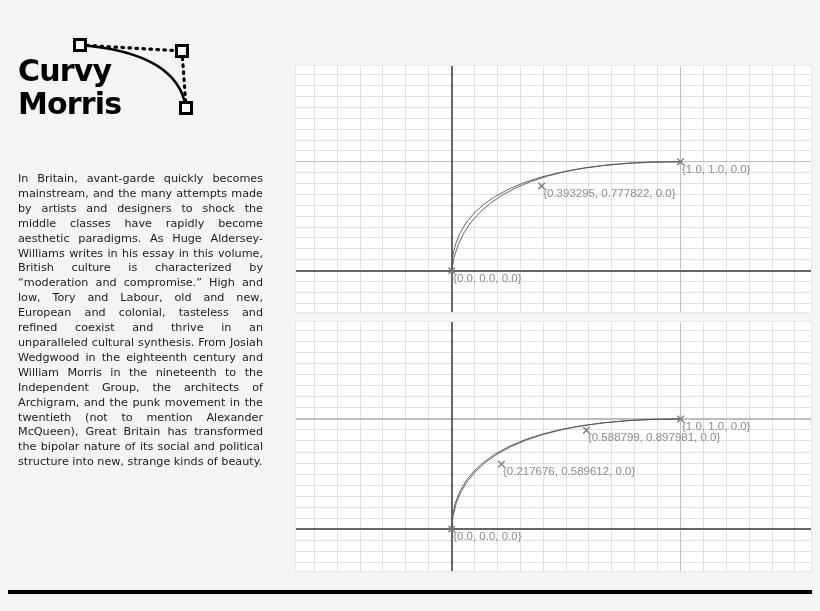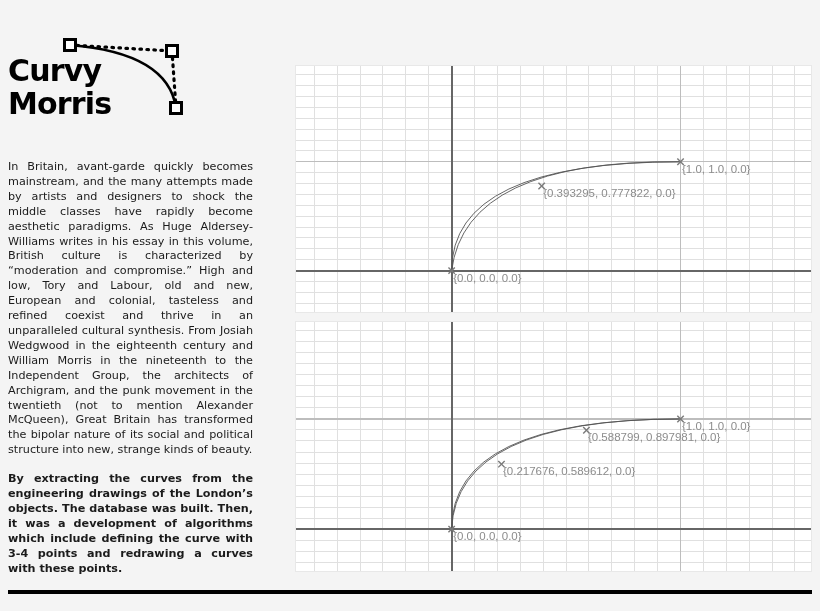--- a/index.html
+++ b/index.html
@@ -11,21 +11,21 @@
     height: 611px;
     background: #f4f4f4;
     font-family: "Liberation Sans", sans-serif;
     overflow: hidden;
     position: relative;
   }
 
   
   #left-column {
     position: absolute;
-    left: 0;
+    left: 10px;
     top: 0;
     width: 270px;
     height: 611px;
   }
 
   #logo-block {
     position: absolute;
     left: 0;
     top: 22px;
     width: 270px;
@@ -56,21 +56,21 @@
     left: 8px;
     top: 160px;
     width: 245px;
   }
   .para {
     font-family: "DejaVu Sans", sans-serif;
     font-size: 11.2px;
     line-height: 14.9px;
     color: #1b1b1b;
     text-align: justify;
-    margin: 0 0 14px 0;
+    margin: 12px 0 14px 0;
     hyphens: auto;
   }
   .para.bold {
     font-weight: bold;
   }
 
   
   #charts-area {
     position: absolute;
     left: 295px;
@@ -125,21 +125,20 @@
 
       <rect x="14.5" y="7.5" width="11" height="11" fill="#fff" stroke="#000" stroke-width="3"></rect>
       <rect x="116.5" y="13.5" width="11" height="11" fill="#fff" stroke="#000" stroke-width="3"></rect>
       <rect x="120.5" y="70.5" width="11" height="11" fill="#fff" stroke="#000" stroke-width="3"></rect>
     </svg>
     <div id="logo-wordmark"><span>Curvy</span><br><span>Morris</span></div>
   </div>
 
   <div id="body-copy">
     <p class="para">In Britain, avant-garde quickly becomes mainstream, and the many attempts made by artists and designers to shock the middle classes have rapidly become aesthetic paradigms. As Huge Aldersey-Williams writes in his essay in this volume, British culture is characterized by “moderation and compromise.” High and low, Tory and Labour, old and new, European and colonial, tasteless and refined coexist and thrive in an unparalleled cultural synthesis. From Josiah Wedgwood in the eighteenth century and William Morris in the nineteenth to the Independent Group, the architects of Archigram, and the punk movement in the twentieth (not to mention Alexander McQueen), Great Britain has transformed the bipolar nature of its social and political structure into new, strange kinds of beauty.</p>
-    <p class="para bold">By extracting the curves from the engineering drawings of the London’s objects. The database was built. Then, it was a development of algorithms which include defining the curve with 3-4 points and redrawing a curves with these points.</p>
   </div>
 
 </div>
 
 <div id="charts-area">
 
   <div class="plot-panel" id="plot-panel-1">
     <svg class="plot-svg" id="plot-svg-1" viewBox="0 0 515 246" preserveAspectRatio="none">
         <line x1="18.3111111111111" y1="0" x2="18.3111111111111" y2="246" stroke="#e0e0e0" stroke-width="1" shape-rendering="crispEdges"></line>
         <line x1="41.19999999999999" y1="0" x2="41.19999999999999" y2="246" stroke="#e0e0e0" stroke-width="1" shape-rendering="crispEdges"></line>

